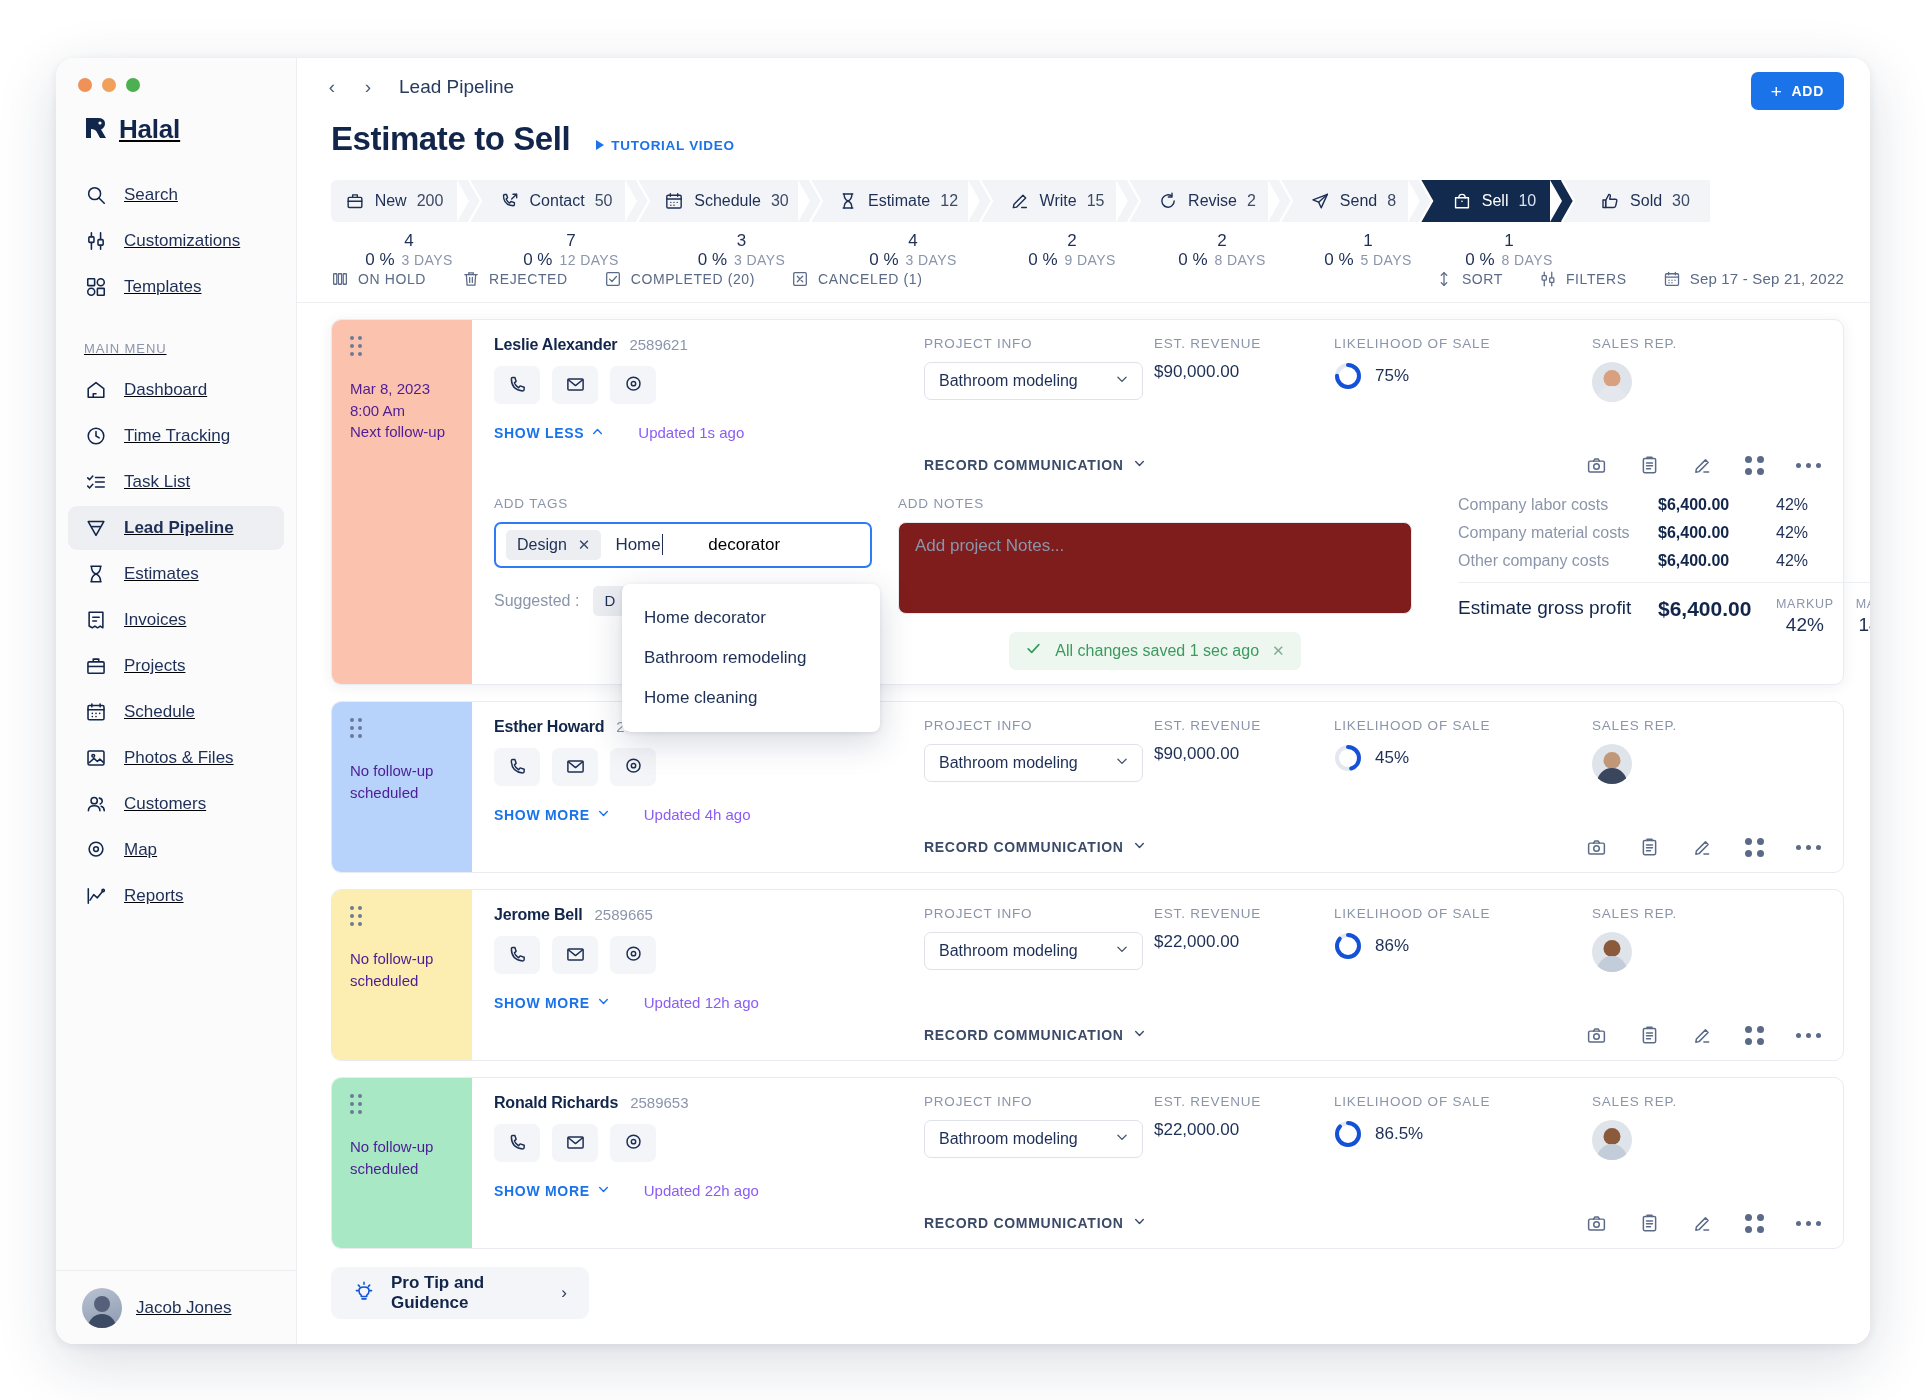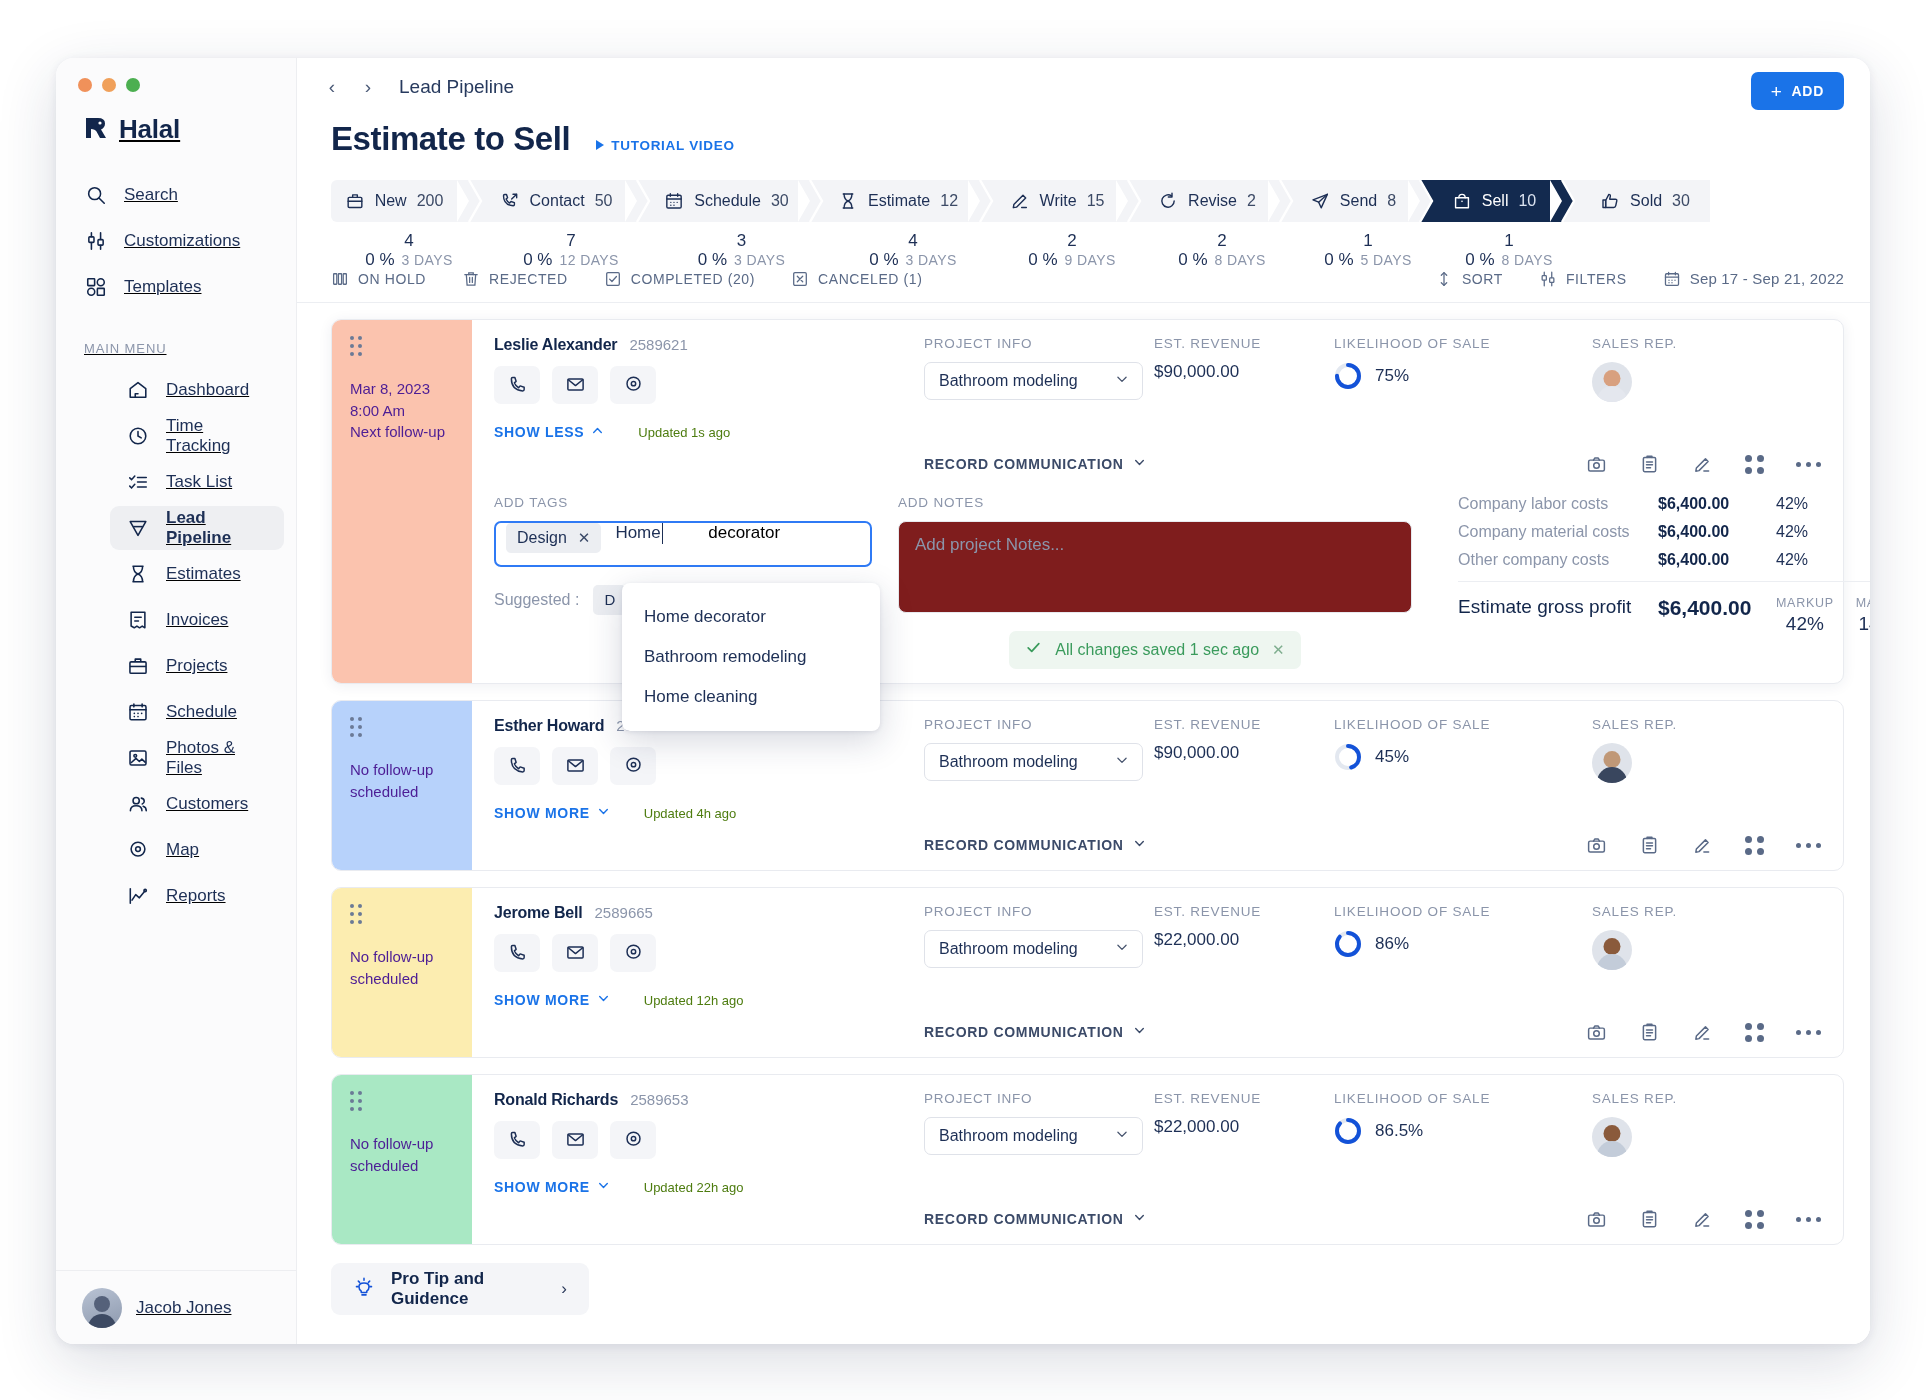--- a/index.html
+++ b/index.html
@@ -46,21 +46,21 @@
     color: #1d2f55; font-size: 17px;
   }
   .nav-item.active { background: #eeeff2; font-weight: 700; }
   .nav-icon { width: 24px; height: 24px; flex: 0 0 24px; display:flex; align-items:center; justify-content:center; }
   .nav-icon svg { width: 22px; height: 22px; display:block; }
 
   .section-label {
     font-size: 13px; letter-spacing: 0.9px; color: #8b95aa;
     padding: 30px 0 10px 28px; font-weight: 400;
   }
-  .nav-main { flex: 1; margin-left: 42px; }
+  .nav-main { flex: 1; }
 
   .sidebar-user {
     display: flex; align-items: center; gap: 14px;
     padding: 0 0 0 26px; height: 74px;
     border-top: 1px solid #edeef1;
   }
   .avatar-sm {
     width: 40px; height: 40px; border-radius: 50%;
     background: linear-gradient(160deg,#b9c3d4,#8d99ae);
     position: relative; overflow: hidden; flex: 0 0 40px;
@@ -191,21 +191,21 @@
     width: 46px; height: 38px; background: #f4f5f8; border-radius: 7px;
     display: flex; align-items: center; justify-content: center; cursor: pointer;
     color: #1d2f55;
   }
   .cbtn svg { width: 21px; height: 21px; display: block; }
   .showline { display: flex; align-items: flex-end; gap: 34px; margin-top: 20px; }
   .showmore {
     display:flex; align-items:center; gap:7px;
     color: #1a73e8; font-size: 14px; font-weight: 700; letter-spacing: 0.7px; cursor: pointer;
   }
-  .updated { font-size: 13px; color: #4d7c0f; }
+  .updated { font-size: 15px; color: #8b5cf6; }
 
   .collabel { font-size: 13.5px; color: #8b95aa; letter-spacing: 0.8px; margin-bottom: 11px; }
   .col-project { width: 230px; min-width: 230px; }
   .select {
     height: 38px; border: 1px solid #dfe2e9; border-radius: 7px; background: #fff;
     display: flex; align-items: center; justify-content: space-between;
     padding: 0 13px 0 14px; font-size: 16px; color: #1d2f55; cursor: pointer; width: 219px;
   }
   .col-rev { width: 180px; min-width: 180px; }
   .revval { font-size: 17px; color: #1d2f55; }
@@ -234,21 +234,21 @@
   .dots4 { display:grid; grid-template-columns: 7px 7px; gap:5px; cursor:pointer; }
   .dots4 i { width:7px;height:7px;background:#5a6a87;border-radius:50%; display:block; }
   .dots3 { display:flex; gap:5px; cursor:pointer; }
   .dots3 i { width:5px;height:5px;background:#5a6a87;border-radius:50%; display:block; }
 
   
   .expand { display: flex; margin-top: 20px; }
   .tags-col { width: 392px; min-width: 392px; position: relative; }
   .taginput {
     border: 2px solid #2f7af5; border-radius: 7px; height: 46px;
-    display: flex; align-items: flex-start; padding: 0 10px; background: #fff; width: 378px;
+    display: flex; align-items: center; padding: 0 10px; background: #fff; width: 378px;
   }
   .tagchip {
     background: #eceef2; border-radius: 5px; height: 30px; padding: 0 11px;
     display: flex; align-items: center; gap: 11px; font-size: 16px; color: #1d2f55;
   }
   .tagchip .x { color:#3b4a68; font-size: 15px; cursor: pointer; }
   .tagtyped { margin-left: 14px; font-size: 17px; color: #1d2f55; display:flex; align-items:center; }
   .caret { display:inline-block; width:1.5px; height:21px; background:#1d2f55; margin: 0 1px; }
   .ghost { color: #000000; margin-left: 44px; }
   .suggested-row { display: flex; align-items: center; gap: 14px; margin-top: 18px; }

